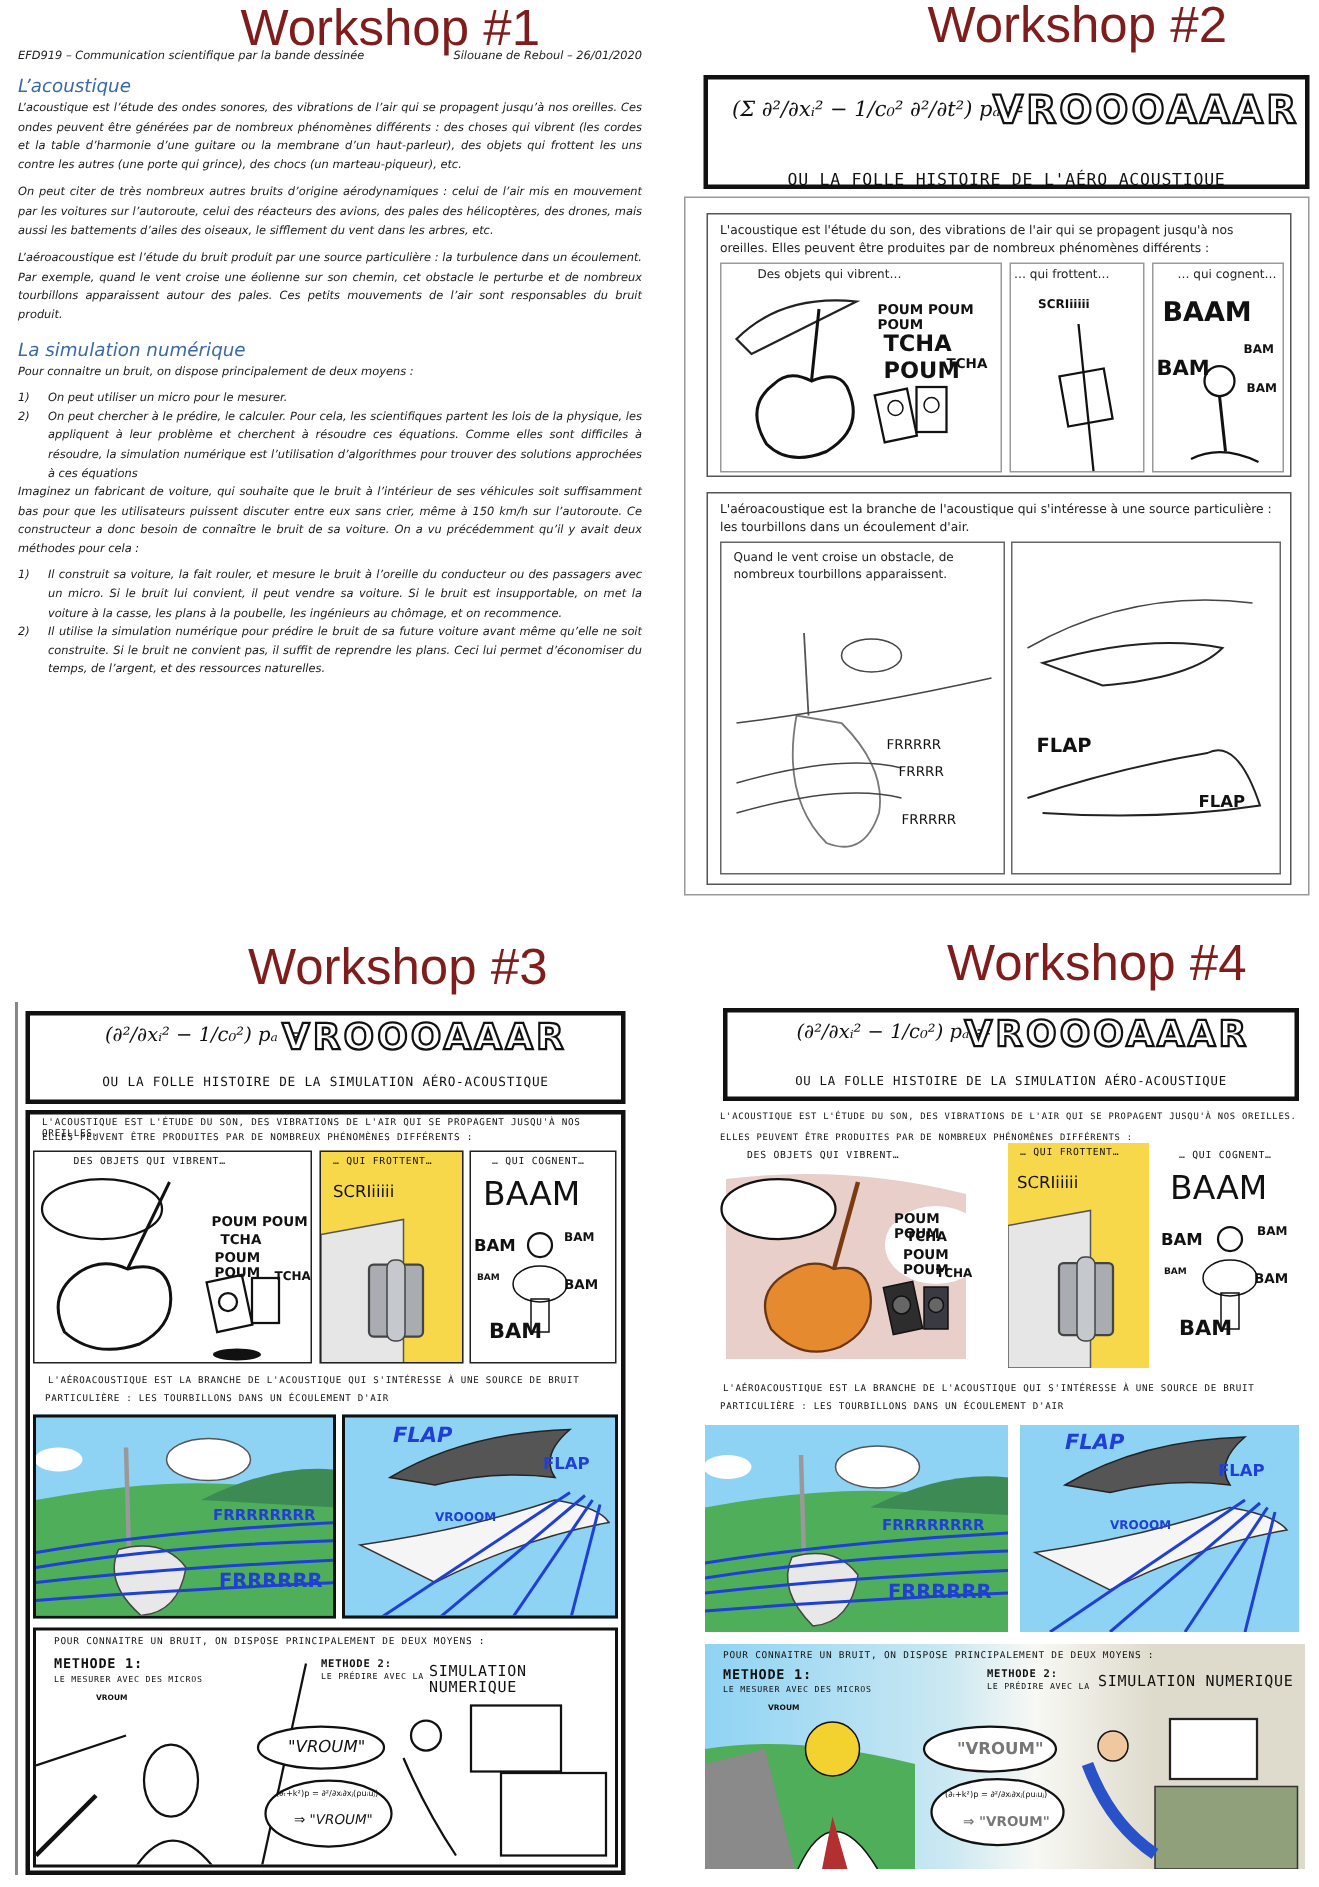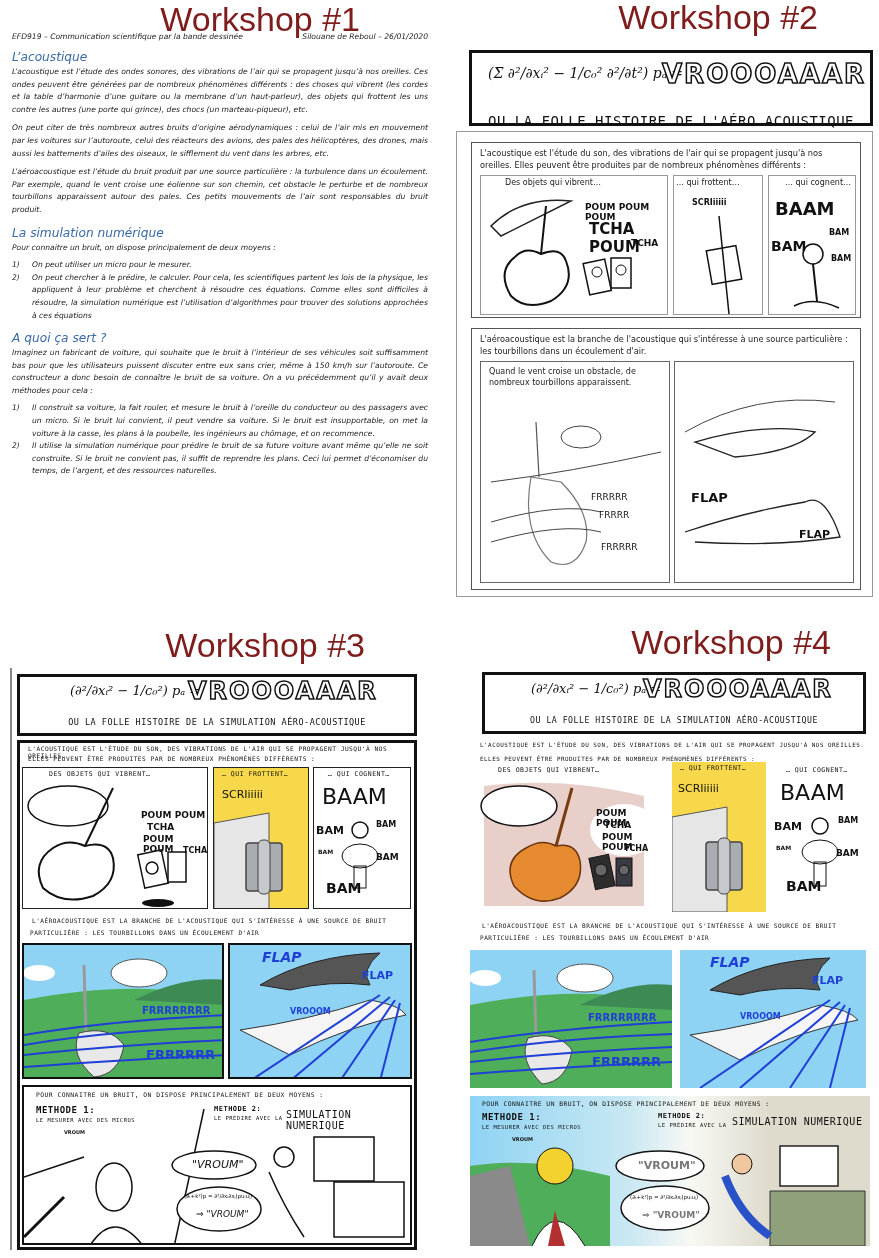--- a/index.html
+++ b/index.html
@@ -69,38 +69,37 @@
     <li>
         <span class="num">1)</span>
         <span class="txt">On peut utiliser un micro pour le mesurer.</span>
       </li>
     <li>
         <span class="num">2)</span>
         <span class="txt">On peut chercher à le prédire, le calculer.  Pour cela, les scientifiques partent les lois de la physique, les appliquent à leur problème et cherchent à résoudre ces équations. Comme elles sont difficiles à résoudre, la simulation numérique est l’utilisation d’algorithmes pour trouver des solutions approchées à ces équations</span>
       </li>
   </ol>
 
-  <h2>A quoi ça sert ?</h2>
   <p>Imaginez un fabricant de voiture, qui souhaite que le bruit à l’intérieur de ses véhicules soit suffisamment bas pour que les utilisateurs puissent discuter entre eux sans crier, même à 150 km/h sur l’autoroute. Ce constructeur a donc besoin de connaître le bruit de sa voiture. On a vu précédemment qu’il y avait deux méthodes pour cela :</p>
   <ol>
     <li>
         <span class="num">1)</span>
         <span class="txt">Il construit sa voiture, la fait rouler, et mesure le bruit à l’oreille du conducteur ou des passagers avec un micro. Si le bruit lui convient, il peut vendre sa voiture. Si le bruit est insupportable, on met la voiture à la casse, les plans à la poubelle, les ingénieurs au chômage, et on recommence.</span>
       </li>
     <li>
         <span class="num">2)</span>
         <span class="txt">Il utilise la simulation numérique pour prédire le bruit de sa future voiture avant même qu’elle ne soit construite. Si le bruit ne convient pas, il suffit de reprendre les plans. Ceci lui permet d’économiser du temps, de l’argent, et des ressources naturelles.</span>
       </li>
   </ol>
 </div>
 
 <div class="comic-frame" style="left:469px;top:50px;width:404px;height:76px;">
   <div class="equation" style="left:16px;top:12px;font-size:14px;">(Σ ∂²/∂xᵢ² − 1/c₀² ∂²/∂t²) pₐ =</div>
   <div class="vroar" style="left:190px;top:6px;font-size:26px;">VROOOAAAR</div>
-  <div class="subtitle hand" style="top:60px;font-size:14px;">ou la folle histoire de l'aéro acoustique</div>
+  <div class="subtitle hand" style="top:60px;font-size:11px;">ou la folle histoire de l'aéro acoustique</div>
 </div>
 
 <div class="ws2-outer">
 
   <div class="ws2-box" style="left:14px;top:10px;width:390px;height:176px;">
     <div class="ws2-text" style="left:8px;top:4px;width:372px;">L'acoustique est l'étude du son, des vibrations de l'air qui se propagent jusqu'à nos oreilles. Elles peuvent être produites par de nombreux phénomènes différents :</div>
     <div class="panel" style="left:8px;top:32px;width:188px;height:140px;border-color:#999;">
       <div class="panel-caption" style="left:24px;top:2px;">Des objets qui vibrent…</div>
       <svg class="sketch" width="188" height="140" style="left:0;top:0;">
         <path d="M10,50 Q40,20 90,25 Q60,40 20,60 Z" fill="none" stroke="#222" stroke-width="1.5"></path>

